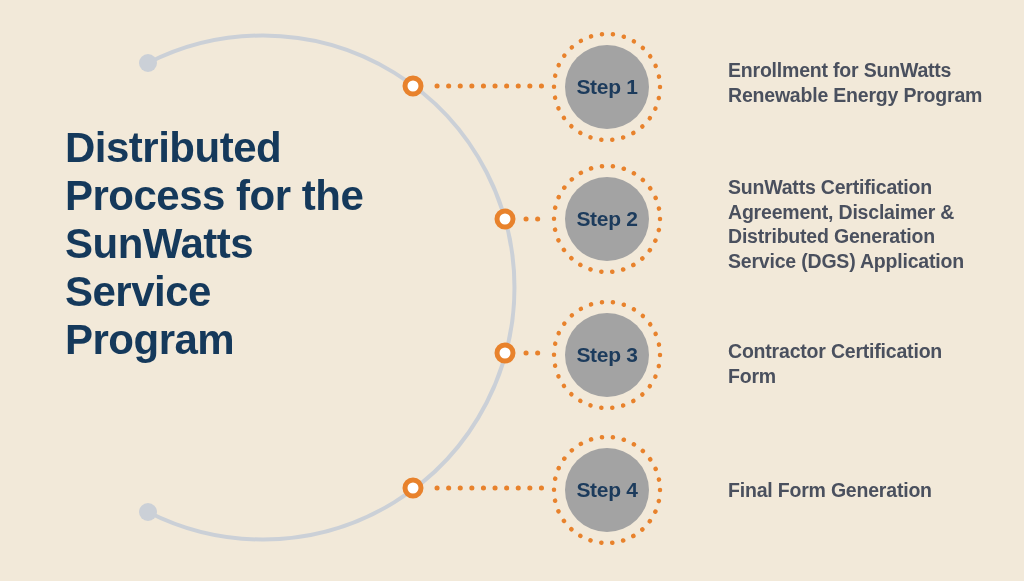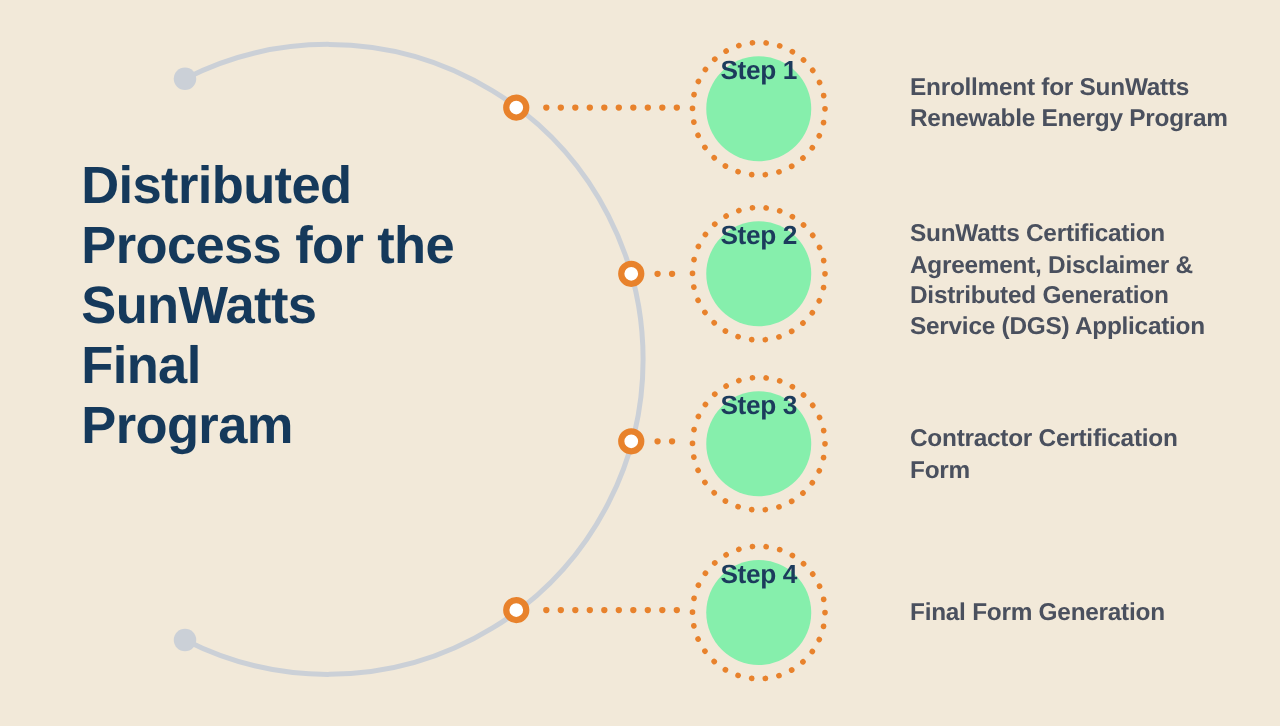--- a/index.html
+++ b/index.html
@@ -25,23 +25,23 @@
     line-height: 48px;
     font-weight: bold;
     letter-spacing: -0.5px;
   }
   .step-badge {
     position: absolute;
     left: 565px;
     width: 84px;
     height: 84px;
     border-radius: 50%;
-    background: #86efac;
+    background: #a3a3a3;
     display: flex;
-    align-items: flex-start;
+    align-items: center;
     justify-content: center;
   }
   .step-badge .step-label {
     color: #1C3B5C;
     font-size: 21px;
     font-weight: bold;
     letter-spacing: -0.3px;
   }
   .badge-1 { top: 45px; }
   .badge-2 { top: 177px; }
@@ -85,21 +85,21 @@
     <circle cx="607" cy="87" r="53" fill="none" stroke="#E8822C" stroke-width="4.5" stroke-linecap="round" stroke-dasharray="0.1 11"></circle>
     <circle cx="607" cy="219" r="53" fill="none" stroke="#E8822C" stroke-width="4.5" stroke-linecap="round" stroke-dasharray="0.1 11"></circle>
     <circle cx="607" cy="355" r="53" fill="none" stroke="#E8822C" stroke-width="4.5" stroke-linecap="round" stroke-dasharray="0.1 11"></circle>
     <circle cx="607" cy="490" r="53" fill="none" stroke="#E8822C" stroke-width="4.5" stroke-linecap="round" stroke-dasharray="0.1 11"></circle>
   </svg>
 
   <div class="page-title">
     <div>Distributed</div>
     <div>Process for the</div>
     <div>SunWatts</div>
-    <div>Final</div>
+    <div>Service</div>
     <div>Program</div>
   </div>
 
   <div class="step-badge badge-1">
     <span class="step-label">Step 1</span>
   </div>
   <div class="step-badge badge-2">
     <span class="step-label">Step 2</span>
   </div>
   <div class="step-badge badge-3">

